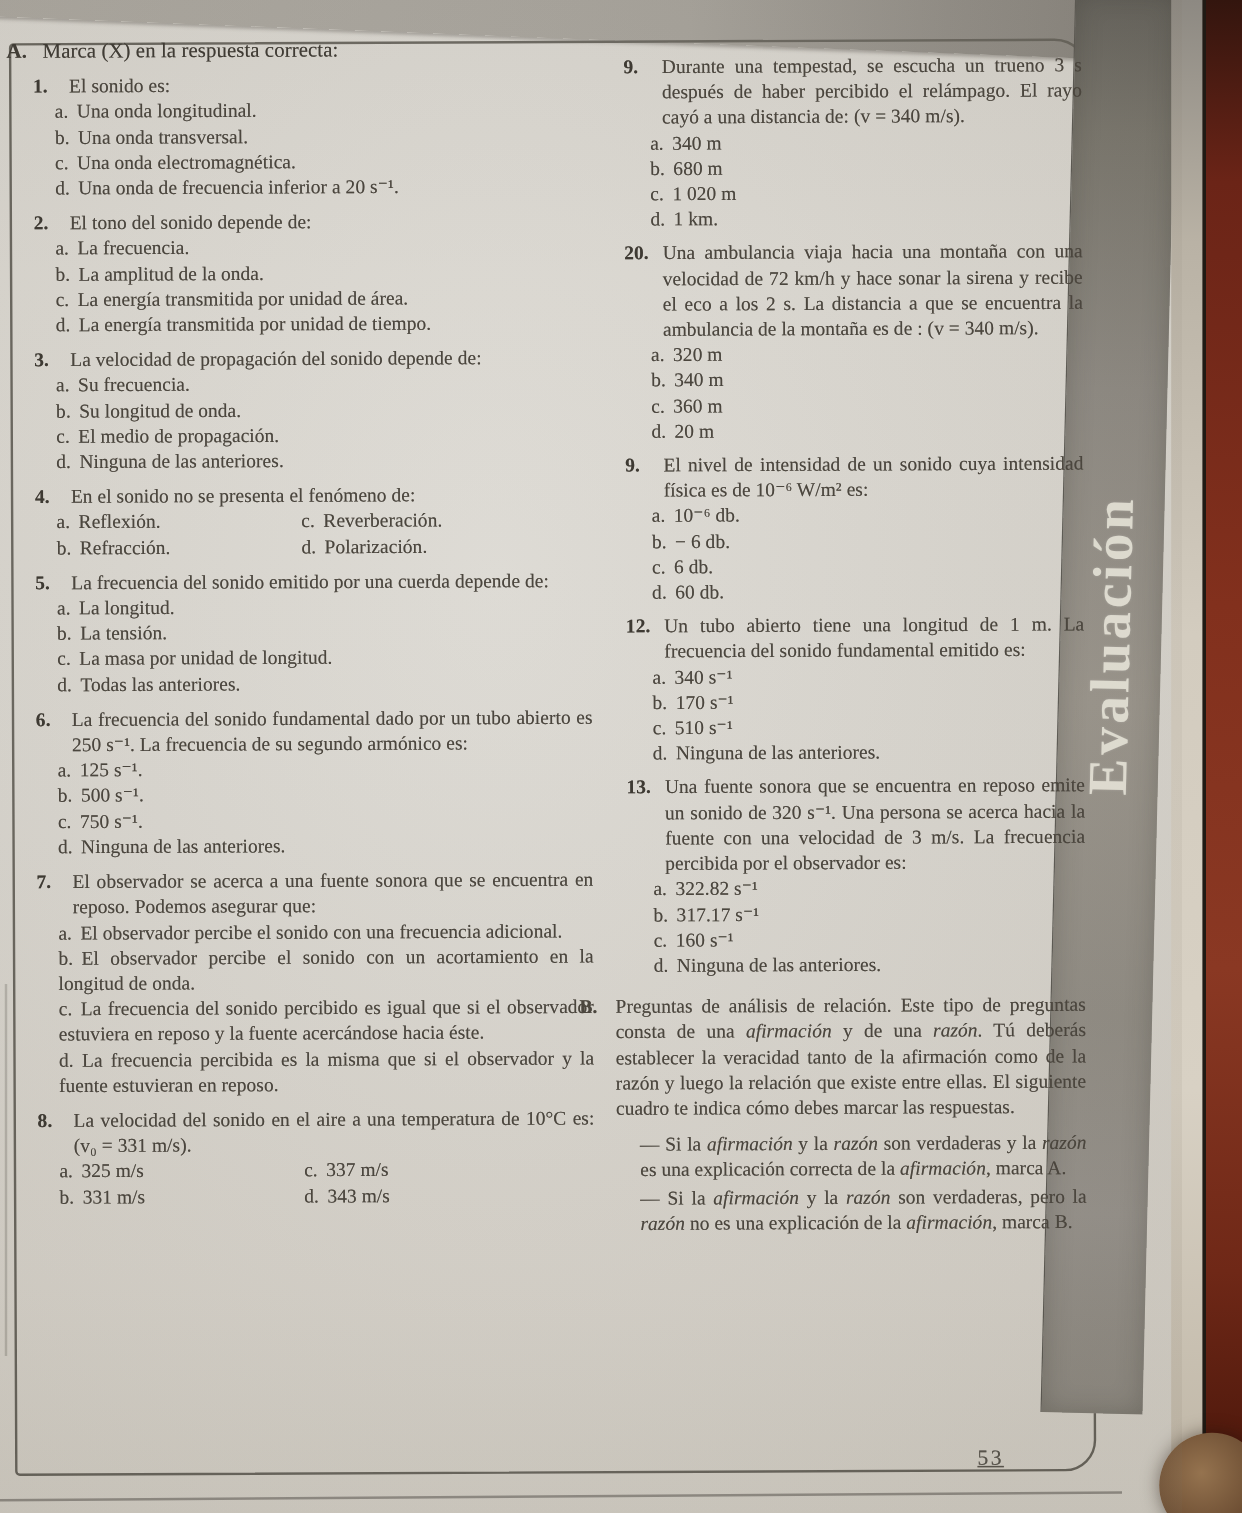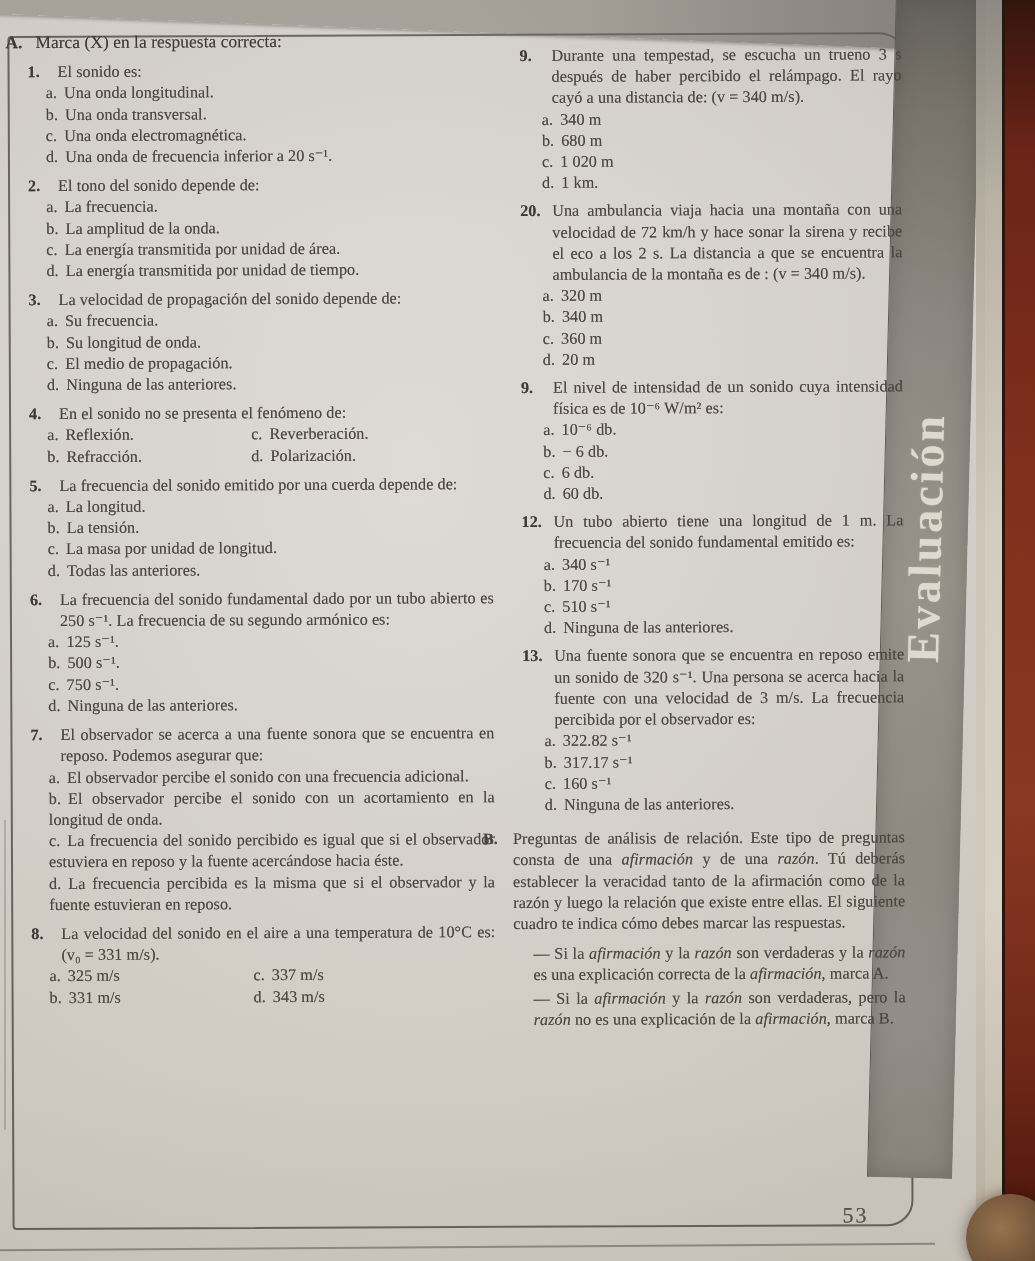--- a/index.html
+++ b/index.html
@@ -86,22 +86,23 @@
   .opts{margin-top:0;}
   .opt{margin-left:-12px;text-align:justify;}
   .col-right .opt{margin-left:-10px;}
   .opts.two{display:grid;grid-template-columns:47% 53%;}
   .olet{margin-right:7px;}
   .sectionB{position:relative;margin-left:-10px;padding-left:30px;margin-top:13px;}
   .sb-text{text-align:justify;}
   .rules{margin-top:9px;}
   .rule{margin-left:20px;text-align:justify;margin-bottom:2px;}
   .pagenum{
-    position:absolute;left:840px;top:1206px;font-size:22px;color:#57534b;
+    position:absolute;left:812px;top:1206px;font-size:18px;color:#57534b;
     letter-spacing:2px;
+    text-decoration:underline;
   }
 </style>
 </head>
 <body>
 
 <div class="paper"></div>
 <div class="topband"></div>
 <div class="box-border"></div>
 <div class="bottom-line"></div>
 <div class="crease"></div>

